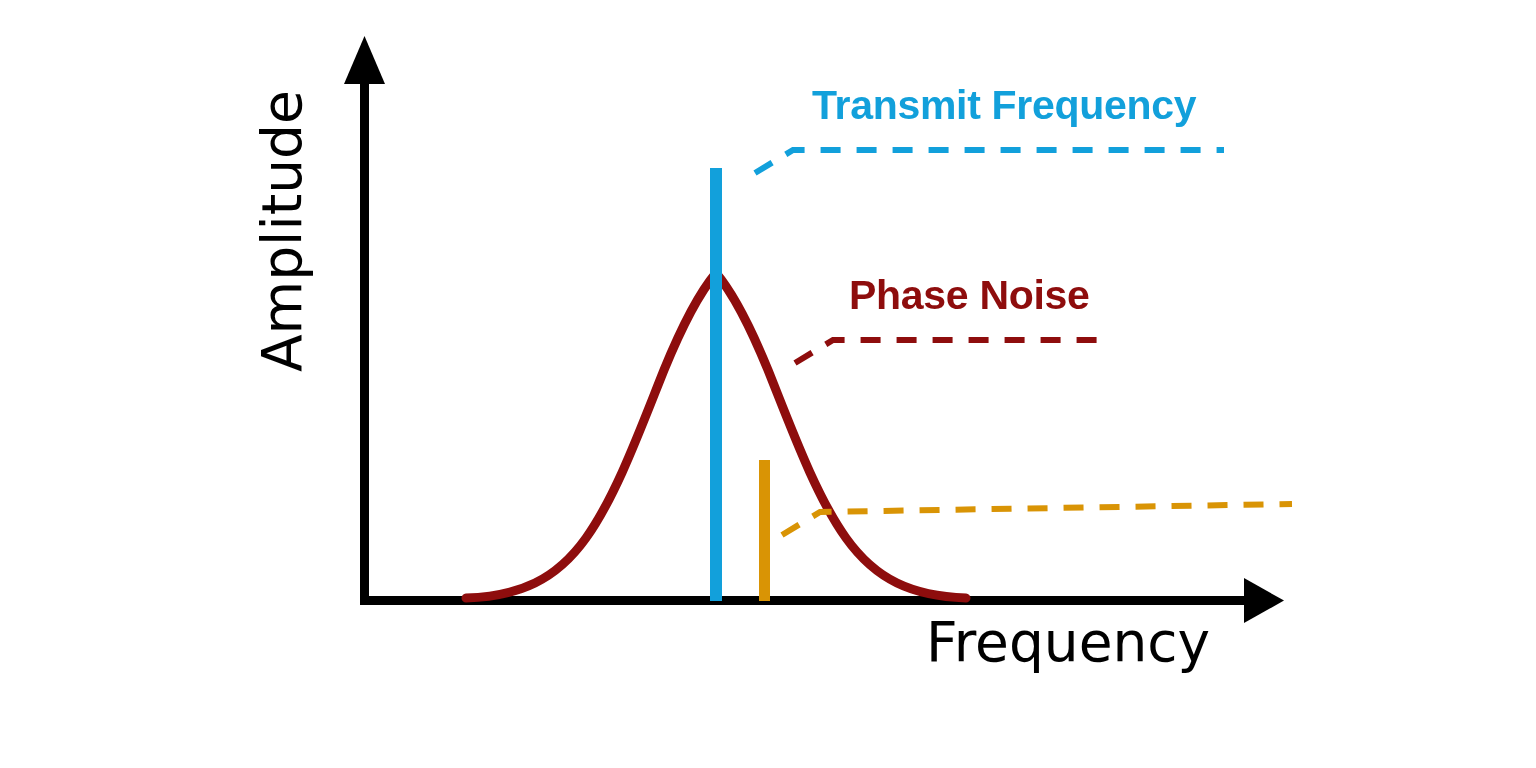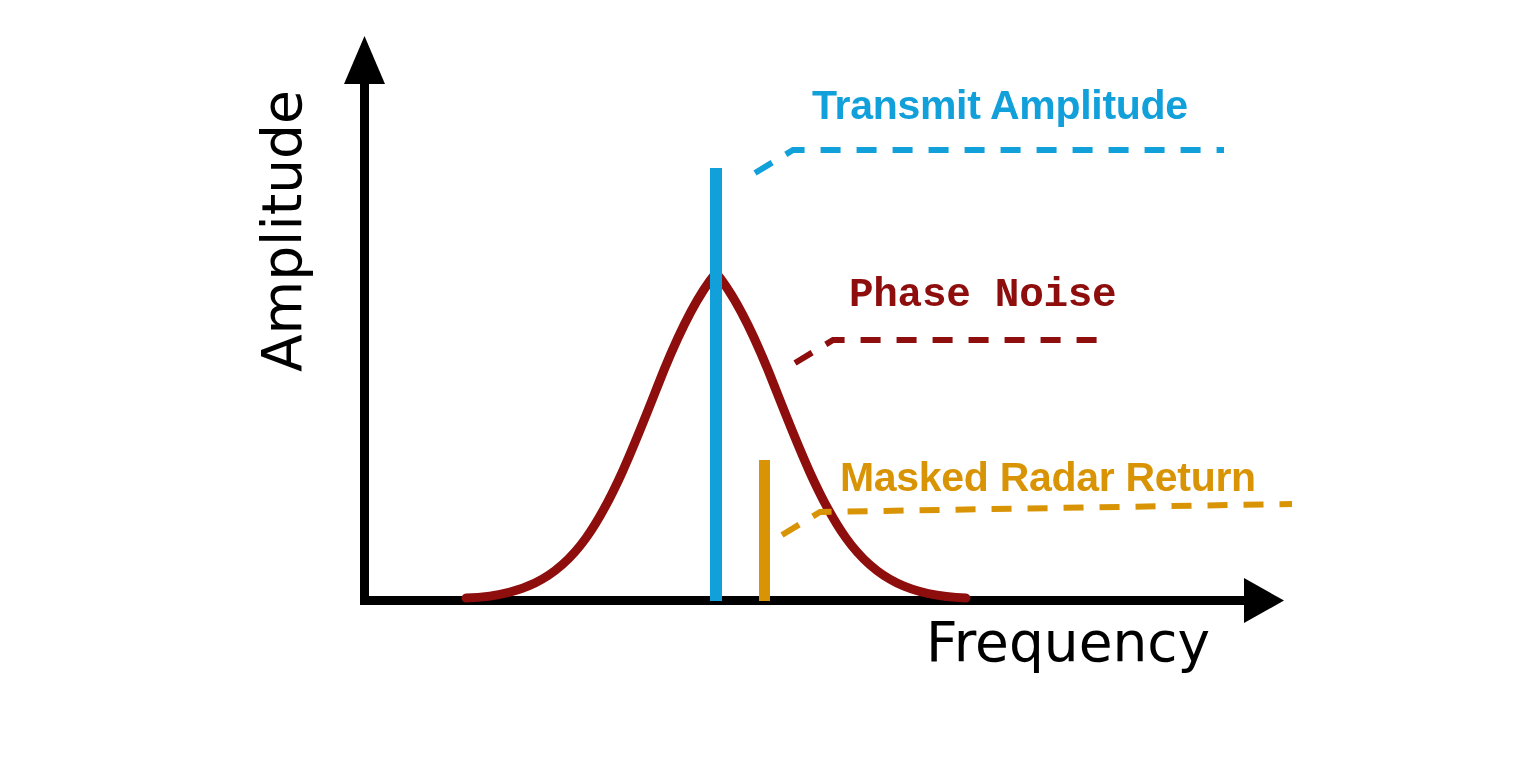--- a/index.html
+++ b/index.html
@@ -111,19 +111,18 @@
     <g>
       <path d="M 782,535 L 820,512 L 1292,504" fill="none" stroke="#D99405" stroke-width="6" stroke-dasharray="20 16" stroke-linecap="butt"></path>
     </g>
 
   </svg>
 
   <div class="axis-label" id="axis-label-amplitude">Amplitude</div>
 
   <div class="axis-label" id="axis-label-frequency">Frequency</div>
 
-  <div class="annotation" id="annotation-transmit-frequency" style="color:#12A0DB;">Transmit Amplitude</div>
+  <div class="annotation" id="annotation-transmit-frequency" style="color:#12A0DB;">Transmit Frequency</div>
 
-  <div class="annotation" id="annotation-phase-noise" style="color:#8E0D0D;font-family:Liberation Mono, monospace;">Phase Noise</div>
+  <div class="annotation" id="annotation-phase-noise" style="color:#8E0D0D;">Phase Noise</div>
 
-  <div class="annotation" id="annotation-masked-radar-return" style="color:#D99405;">Masked Radar Return</div>
 
 </div>
 
 </body></html>

